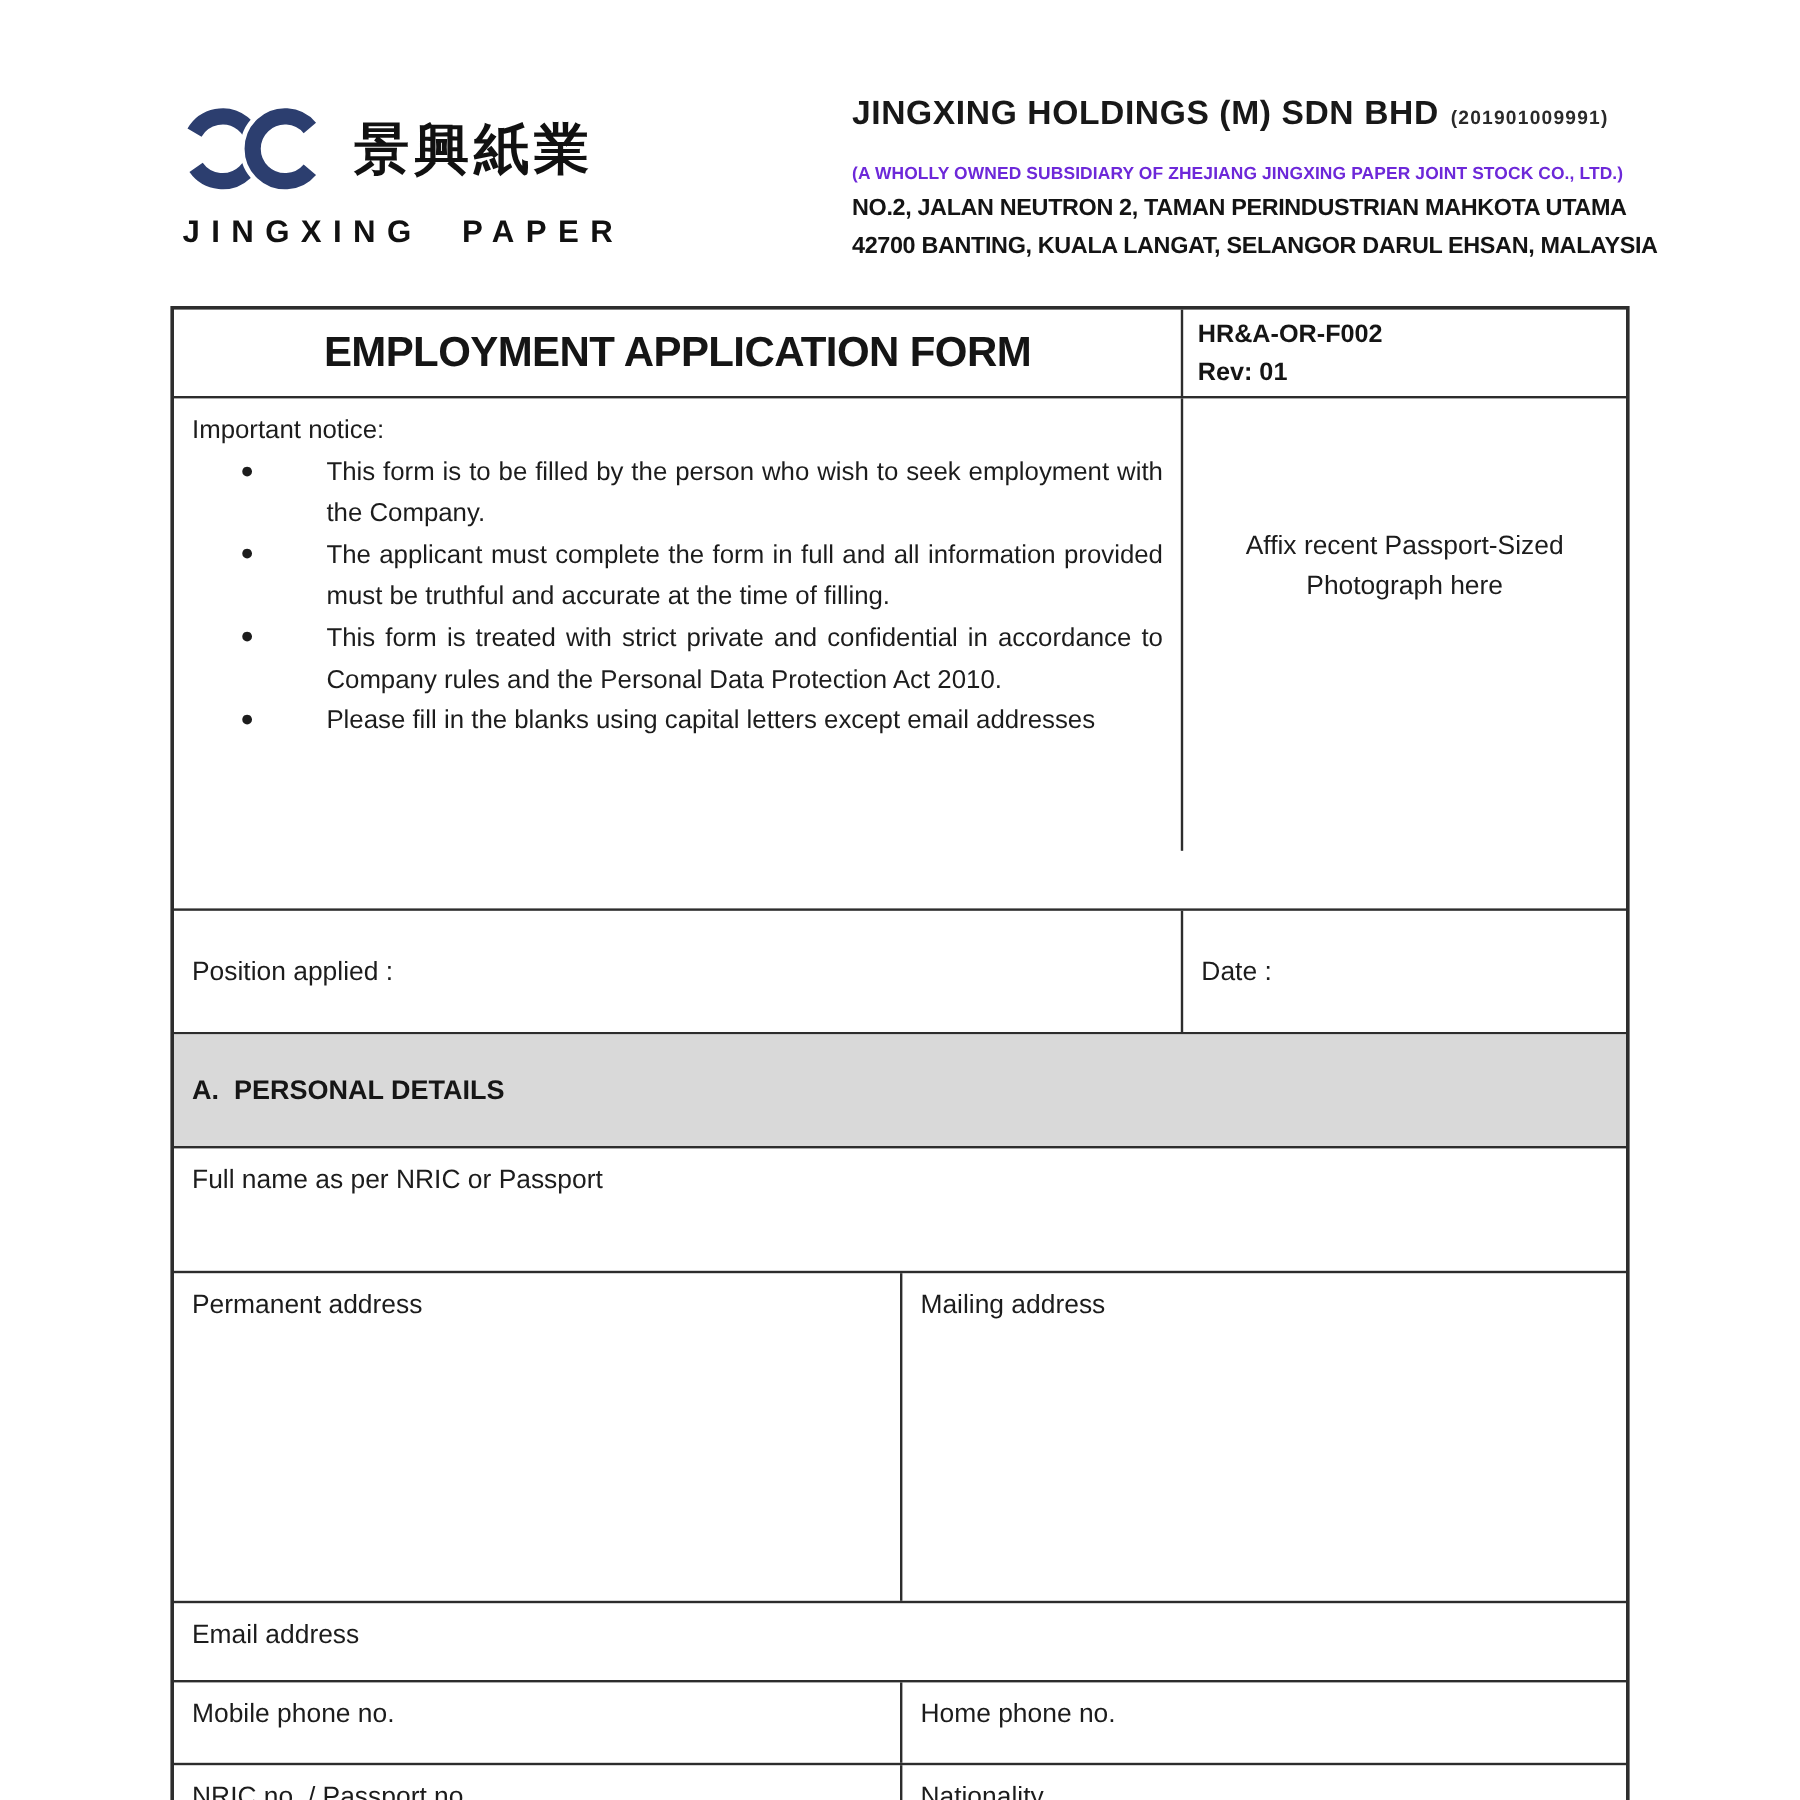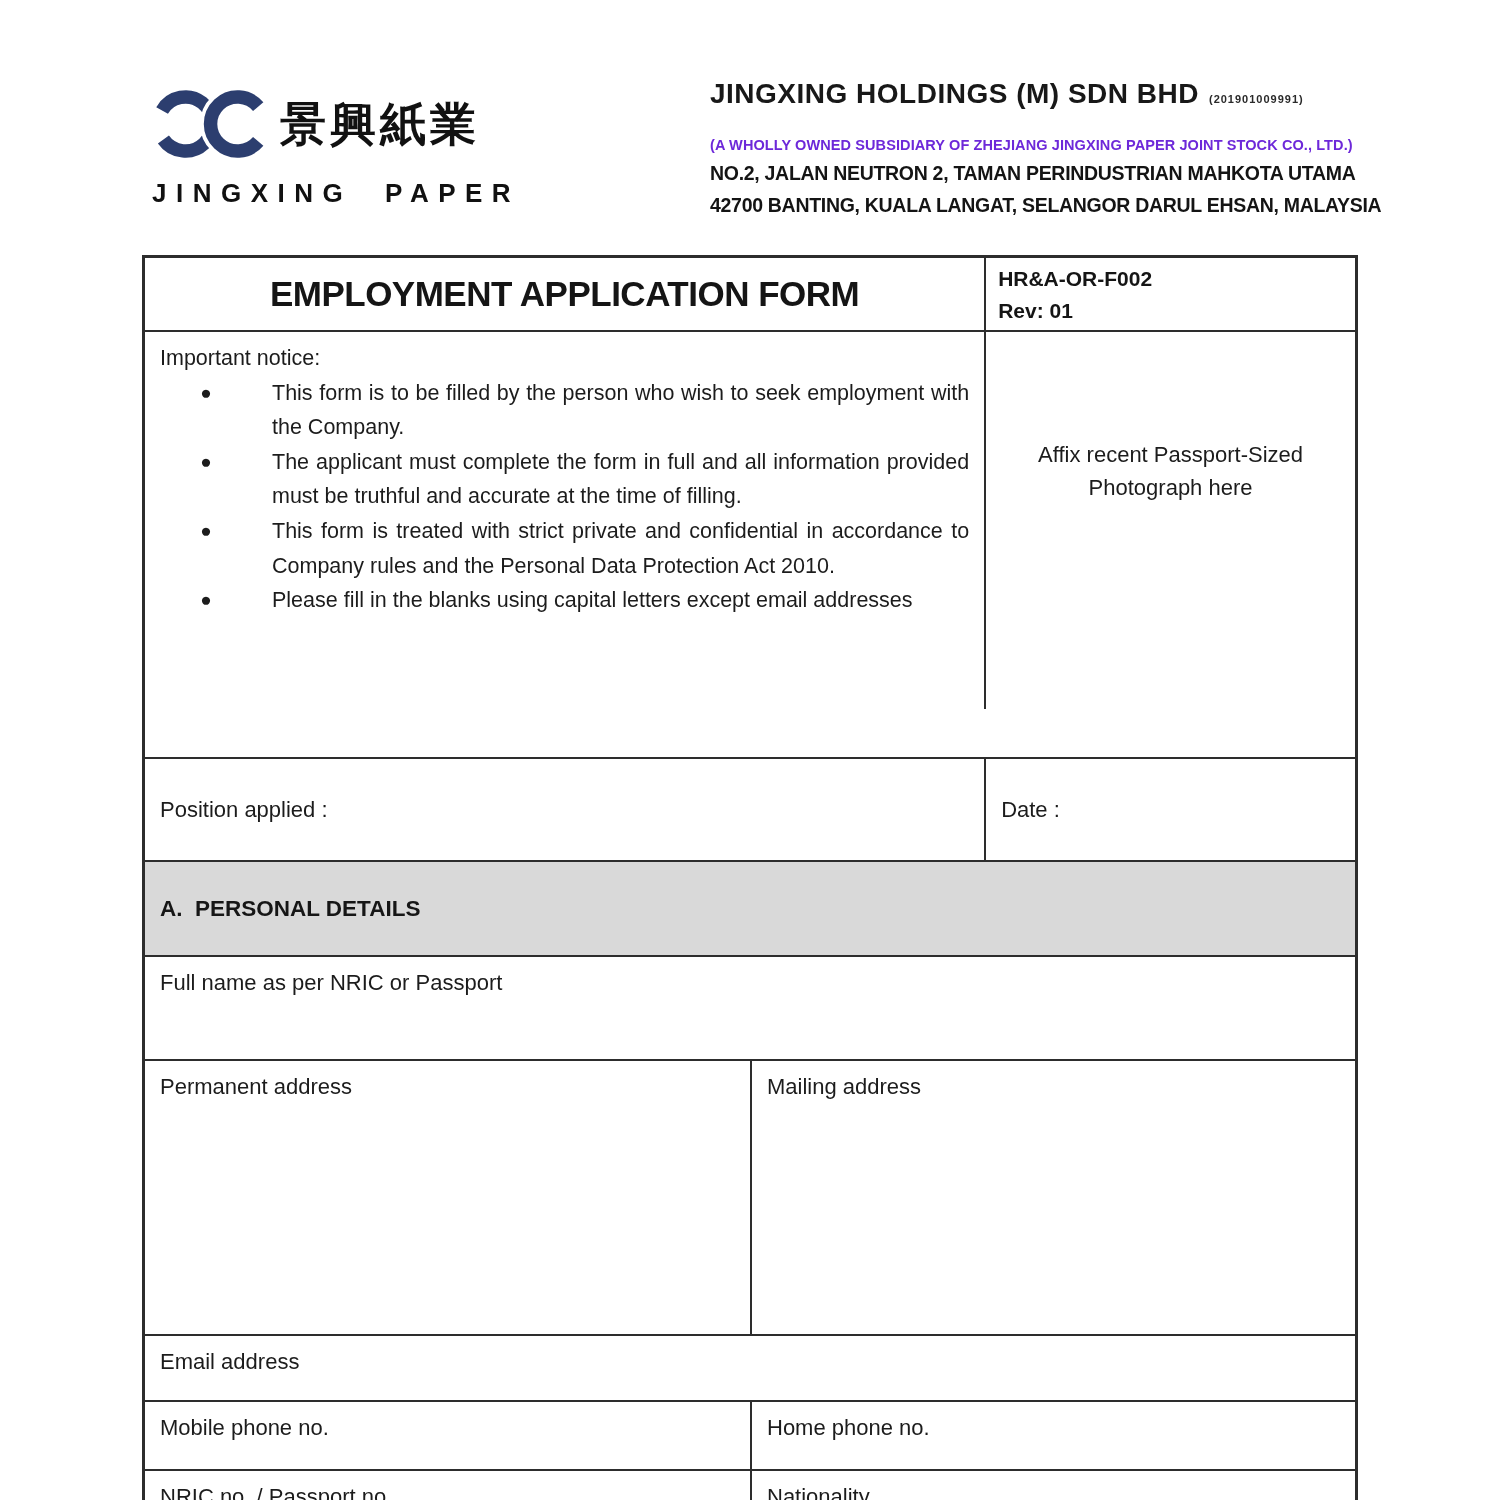--- a/index.html
+++ b/index.html
@@ -4,35 +4,35 @@
 <style>
   * { margin:0; padding:0; box-sizing:border-box; }
   html,body { background:#ffffff; }
   .page {
     position:relative; width:1500px; height:1500px; background:#fff;
     overflow:hidden; font-family:"Liberation Sans", sans-serif; color:#1b1b1b;
   }
 
   
   .logo-block { position:absolute; left:152px; top:84px; }
-  .logo-row { display:flex; align-items:center; gap:5px;text-align:right; }
+  .logo-row { display:flex; align-items:center; gap:20px;text-align:right; }
   .logo-mark { display:block; }
   .logo-cn {
     font-family:"DejaVu Sans", sans-serif; font-weight:bold; font-size:46px;
     letter-spacing:4px; color:#111; line-height:1;
   }
   .logo-latin {
     margin-top:14px; font-weight:bold; font-size:26px; letter-spacing:9.5px;
     word-spacing:16px; color:#111;
   }
 
   .company-block { position:absolute; left:710px; top:78px; width:670px; }
   .company-line1 { display:flex; align-items:baseline; gap:10px; white-space:nowrap; }
   .company-name { font-weight:bold; font-size:28px; letter-spacing:0.5px; color:#181818; }
-  .company-reg  { font-weight:bold; font-size:11px; letter-spacing:1px; color:#2a2a2a; }
+  .company-reg  { font-weight:bold; font-size:16px; letter-spacing:1px; color:#2a2a2a; }
   .company-sub  { margin-top:27px; font-weight:bold; font-size:14.5px; letter-spacing:0.1px; color:#6d28d9; white-space:nowrap; }
   .company-addr { margin-top:9px; font-weight:bold; font-size:19.5px; letter-spacing:-0.3px; color:#141414; white-space:nowrap; }
 
   
   .form-table {
     position:absolute; left:142px; top:255px; width:1216px;
     border:3px solid #2d2d2d; background:#fff;
   }
   .row { display:flex; width:100%;justify-content:center; }
   .row + .row { border-top:2.5px solid #2d2d2d; }

